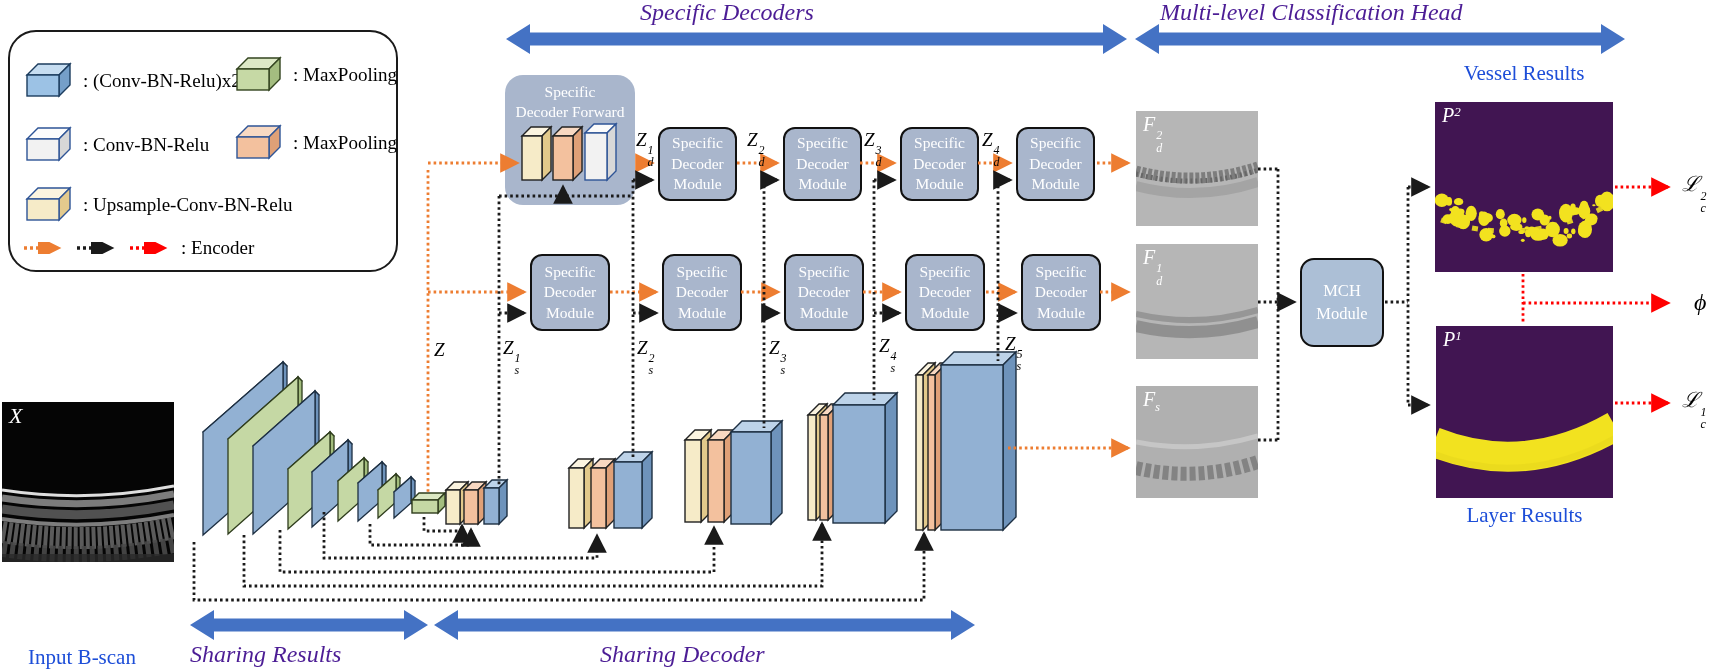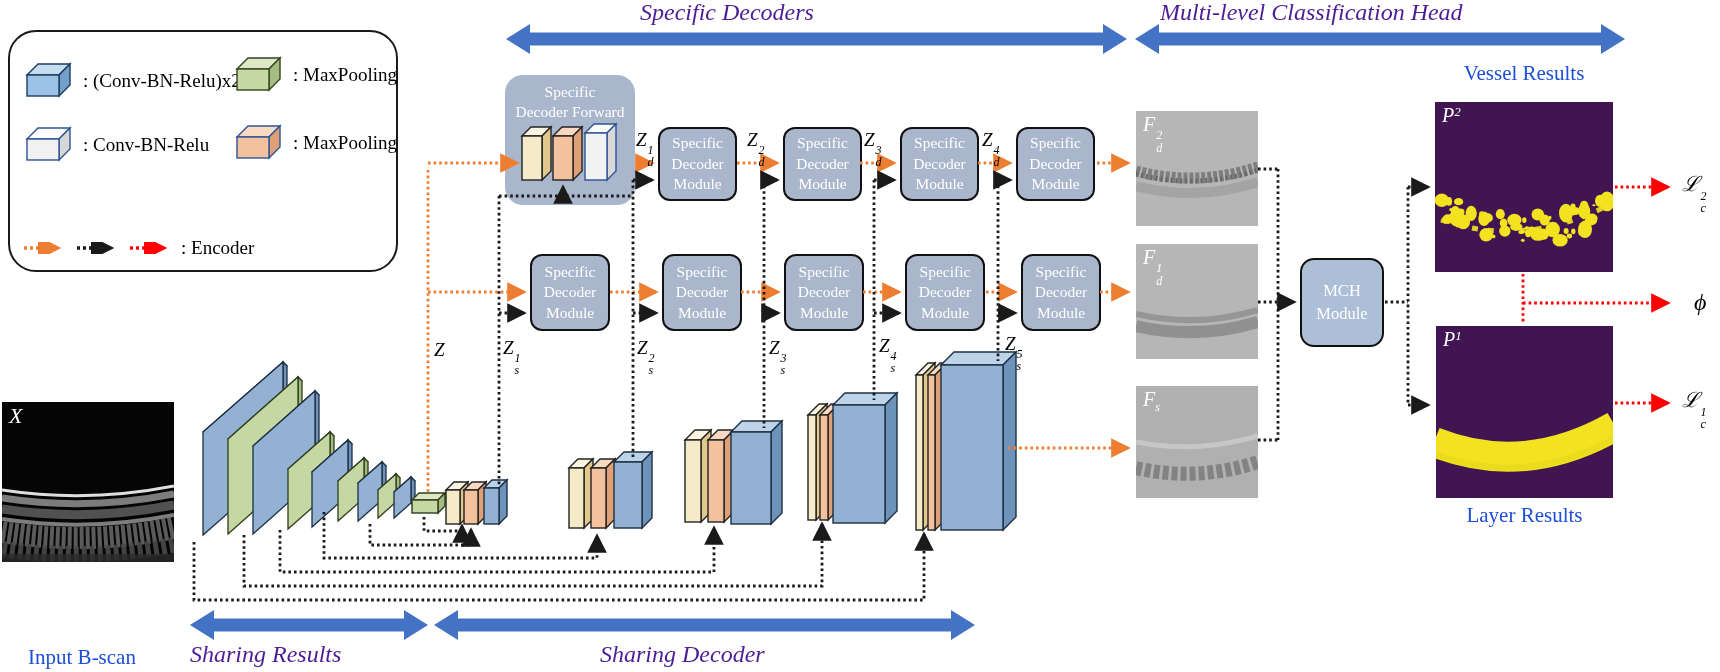--- a/index.html
+++ b/index.html
@@ -61,20 +61,28 @@
         </svg>
       <span>: Conv-BN-Relu</span>
     </div>
     <div class="legenditem" style="left:224px;top:90px">
       <svg class="cube" viewBox="0 0 50 40">
           <polygon points="3,15 14,4 46,4 35,15" fill="#f8d9c2" stroke="#2e5496" stroke-width="1.4"></polygon>
           <polygon points="35,15 46,4 46,25 35,36" fill="#dfa077" stroke="#2e5496" stroke-width="1.4"></polygon>
           <rect x="3" y="15" width="32" height="21" fill="#f3c19e" stroke="#2e5496" stroke-width="1.4"></rect>
         </svg>
       <span>: MaxPooling</span>
+    </div>
+    <div class="legenditem" style="left:14px;top:152px">
+      <svg class="cube" viewBox="0 0 50 40">
+          <polygon points="3,15 14,4 46,4 35,15" fill="#fbf4e0" stroke="#2e5496" stroke-width="1.4"></polygon>
+          <polygon points="35,15 46,4 46,25 35,36" fill="#e3ca8d" stroke="#2e5496" stroke-width="1.4"></polygon>
+          <rect x="3" y="15" width="32" height="21" fill="#f6ebc8" stroke="#2e5496" stroke-width="1.4"></rect>
+        </svg>
+      <span>: Upsample-Conv-BN-Relu</span>
     </div>
     <div class="legenditem" style="left:12px;top:206px">
       <svg width="44" height="12">
         <defs>
             <marker id="la-o" markerWidth="8" markerHeight="8" refX="6" refY="3.5" orient="auto">
           <path d="M0,0 L7,3.5 L0,7 z" fill="#ed7d31"></path>
             </marker>
           </defs>
         <line x1="2" y1="6" x2="36" y2="6" stroke="#ed7d31" stroke-width="3.4" stroke-dasharray="3 3" marker-end="url(#la-o)"></line>
       </svg>

